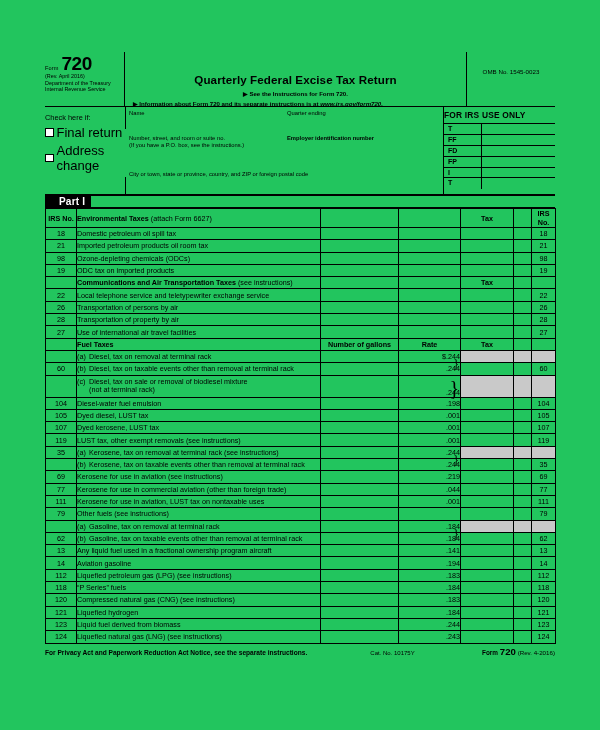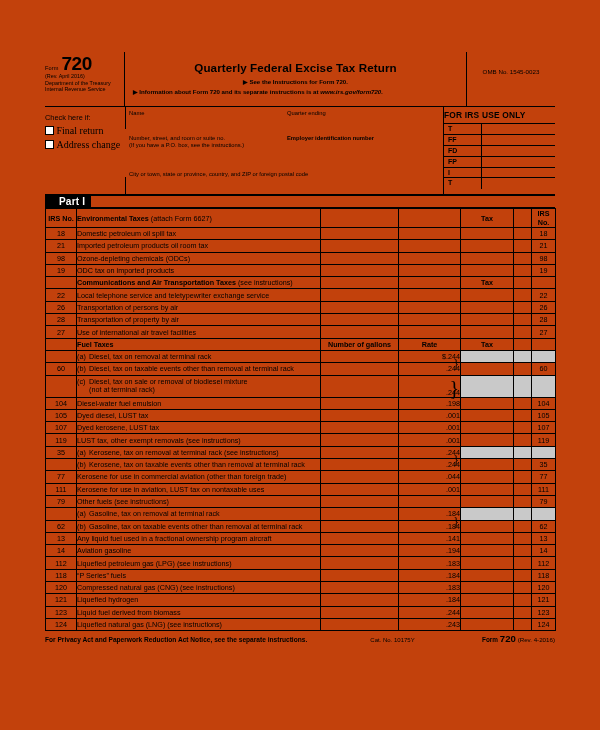--- a/index.html
+++ b/index.html
@@ -11,21 +11,21 @@
     width: 600px;
     height: 730px;
     font-family: "Liberation Sans", sans-serif;
     color: #000;
     -webkit-font-smoothing: antialiased;
   }
   #page {
     position: relative;
     width: 600px;
     height: 730px;
-    background: #c2410c;
+    background: #22c55e;
     overflow: hidden;
   }
   .form-sheet {
     position: absolute;
     left: 45px;
     top: 52px;
     width: 510px;
   }
 
   
@@ -70,21 +70,21 @@
     flex: 1;
     box-sizing: border-box;
     padding: 3px 4px 0 4px;
     border-right: 1.1px solid #000;
     text-align: center;
   }
   .title-main {
     font-size: 11.6px;
     font-weight: bold;
     letter-spacing: .1px;
-    margin-top: 6px;
+    margin-top: 18px;
   }
   .title-sub {
     font-size: 6.1px;
     font-weight: bold;
     margin-top: 4px;
   }
   .title-sub2 {
     font-size: 6.1px;
     font-weight: bold;
     margin-top: 3px;
@@ -120,21 +120,21 @@
     gap: 3px;
     margin-bottom: 3px;
   }
   .chk-box {
     width: 6.5px;
     height: 6.5px;
     border: 1px solid #000;
     background: #fff;
     flex: none;
   }
-  .chk-lbl { font-size: 10px; font-family: Liberation Serif, serif; }
+  .chk-lbl { font-size: 13px; }
 
   .ent-main {
     flex: 1;
     position: relative;
     box-sizing: border-box;
   }
   .ent-main .vline {
     position: absolute;
     left: 0;
     width: 0;
@@ -632,20 +632,29 @@
           <td></td>
           <td class="rate brace">
             <span>.244</span>
             <span class="brace-glyph" style="top:-5px;">}</span>
           </td>
           <td></td>
           <td></td>
           <td class="irsno2">35</td>
         </tr>
 
+        <tr>
+          <td class="irsno">69</td>
+          <td class="desc">Kerosene for use in aviation (see instructions)</td>
+          <td></td>
+          <td class="rate">.219</td>
+          <td></td>
+          <td></td>
+          <td class="irsno2">69</td>
+        </tr>
 
         <tr>
           <td class="irsno">77</td>
           <td class="desc">Kerosene for use in commercial aviation (other than foreign trade)</td>
           <td></td>
           <td class="rate">.044</td>
           <td></td>
           <td></td>
           <td class="irsno2">77</td>
         </tr>

